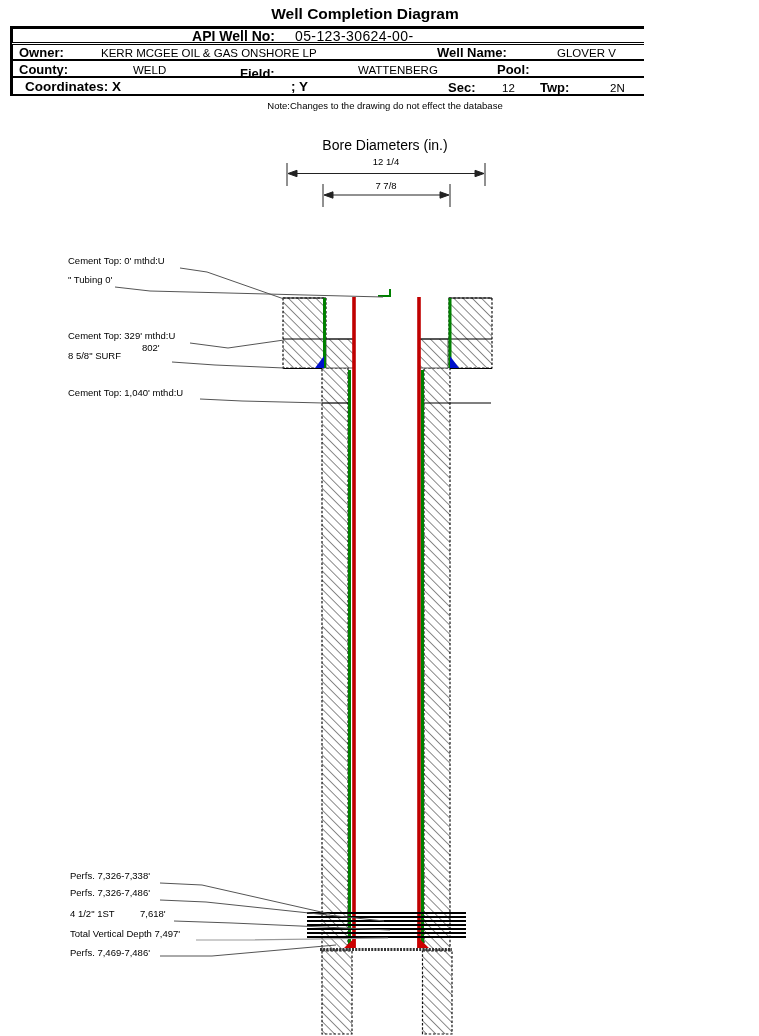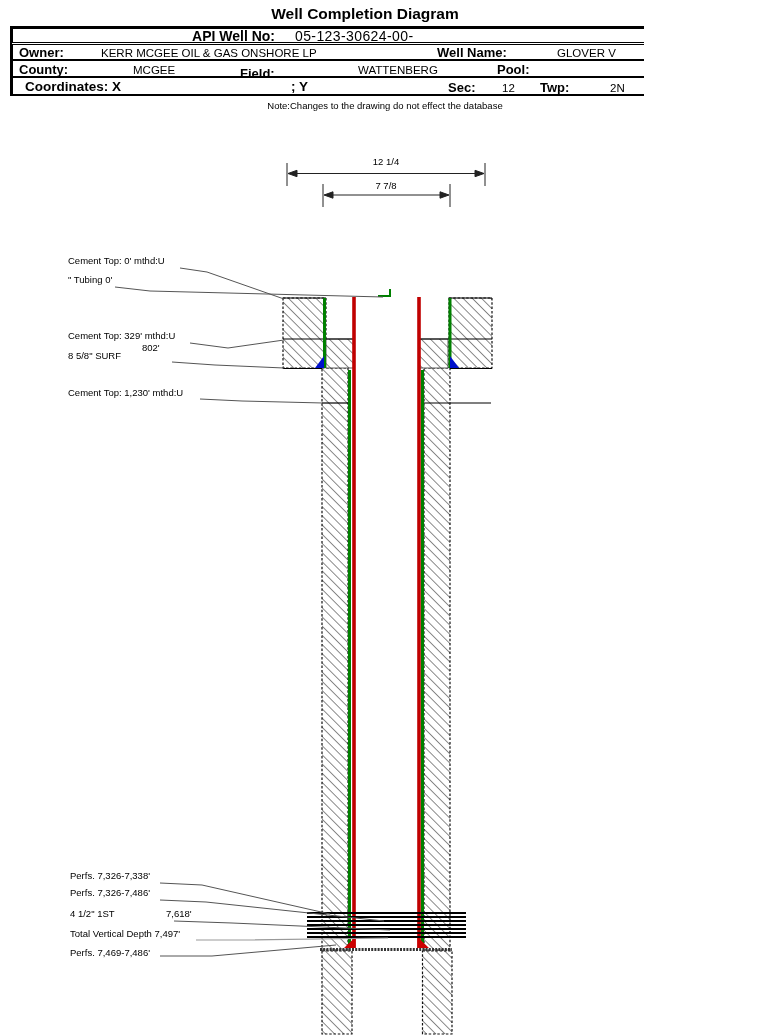--- a/index.html
+++ b/index.html
@@ -31,51 +31,52 @@
 
   <div class="t b" style="left:155px;top:29px;width:120px;font-size:14px;text-align:right;">API Well No:</div>
   <div class="t" style="left:295px;top:29px;font-size:14px;letter-spacing:0.4px;">05-123-30624-00-</div>
 
   <div class="t lbl13" style="left:19px;top:45.5px;">Owner:</div>
   <div class="t val12" style="left:101px;top:46.5px;">KERR MCGEE OIL &amp; GAS ONSHORE LP</div>
   <div class="t lbl13" style="left:437px;top:45.5px;">Well Name:</div>
   <div class="t val12" style="left:557px;top:46.5px;">GLOVER V</div>
 
   <div class="t lbl13" style="left:19px;top:62.5px;">County:</div>
-  <div class="t val12" style="left:133px;top:63.5px;">MCGEE</div>
+  <div class="t val12" style="left:133px;top:63.5px;">WELD</div>
   <div class="t lbl13" style="left:240px;top:67px;">Field:</div>
   <div class="t val12" style="left:358px;top:63.5px;">WATTENBERG</div>
   <div class="t lbl13" style="left:497px;top:62.5px;">Pool:</div>
   <div class="t val12" style="left:560px;top:63.5px;"></div>
 
   <div class="t b" style="left:25px;top:80px;font-size:13.5px;">Coordinates: X</div>
   <div class="t b" style="left:291px;top:80px;font-size:13.5px;">; Y</div>
   <div class="t lbl13" style="left:448px;top:80.5px;text-align:right;">Sec:</div>
   <div class="t val12" style="left:502px;top:81.5px;">12</div>
   <div class="t lbl13" style="left:540px;top:80.5px;">Twp:</div>
   <div class="t val12" style="left:610px;top:81.5px;">2N</div>
   <div class="t lbl13" style="left:663px;top:80.5px;">Rng:</div>
   <div class="t val12" style="left:715px;top:81.5px;margin-left:48px;">67W</div>
 
   <div class="t c" style="left:0;top:101px;width:770px;font-size:9.5px;">Note:Changes to the drawing do not effect the database</div>
 
+  <div class="t c" style="left:185px;top:138px;width:400px;font-size:14px;">Bore Diameters (in.)</div>
   <div class="t c ann" style="left:336px;top:157px;width:100px;">12 1/4</div>
   <div class="t c ann" style="left:336px;top:181px;width:100px;">7 7/8</div>
 
   <div class="t ann" style="left:68px;top:256px;">Cement Top: 0' mthd:U</div>
   <div class="t ann" style="left:68px;top:275px;">" Tubing 0'</div>
   <div class="t ann" style="left:68px;top:331px;">Cement Top: 329' mthd:U</div>
   <div class="t ann" style="left:68px;top:351px;">8 5/8" SURF</div>
   <div class="t ann" style="left:142px;top:343px;">802'</div>
-  <div class="t ann" style="left:68px;top:388px;">Cement Top: 1,230' mthd:U</div>
+  <div class="t ann" style="left:68px;top:388px;">Cement Top: 1,040' mthd:U</div>
 
   <div class="t ann" style="left:70px;top:871px;">Perfs. 7,326-7,338'</div>
   <div class="t ann" style="left:70px;top:888px;">Perfs. 7,326-7,486'</div>
   <div class="t ann" style="left:70px;top:909px;">4 1/2" 1ST</div>
-  <div class="t ann" style="left:140px;top:909px;margin-left:26px;">7,618'</div>
+  <div class="t ann" style="left:140px;top:909px;">7,618'</div>
   <div class="t ann" style="left:70px;top:929px;">Total Vertical Depth 7,497'</div>
   <div class="t ann" style="left:70px;top:948px;">Perfs. 7,469-7,486'</div>
 
   <svg width="759" height="1036" viewBox="0 0 759 1036">
     <defs>
       <pattern id="h" width="6.5" height="6.5" patternUnits="userSpaceOnUse" patternTransform="rotate(45)">
         <rect width="6.5" height="6.5" fill="#ffffff"></rect>
         <line x1="0" y1="0" x2="6.5" y2="0" stroke="#000" stroke-width="0.9"></line>
       </pattern>
     </defs>

